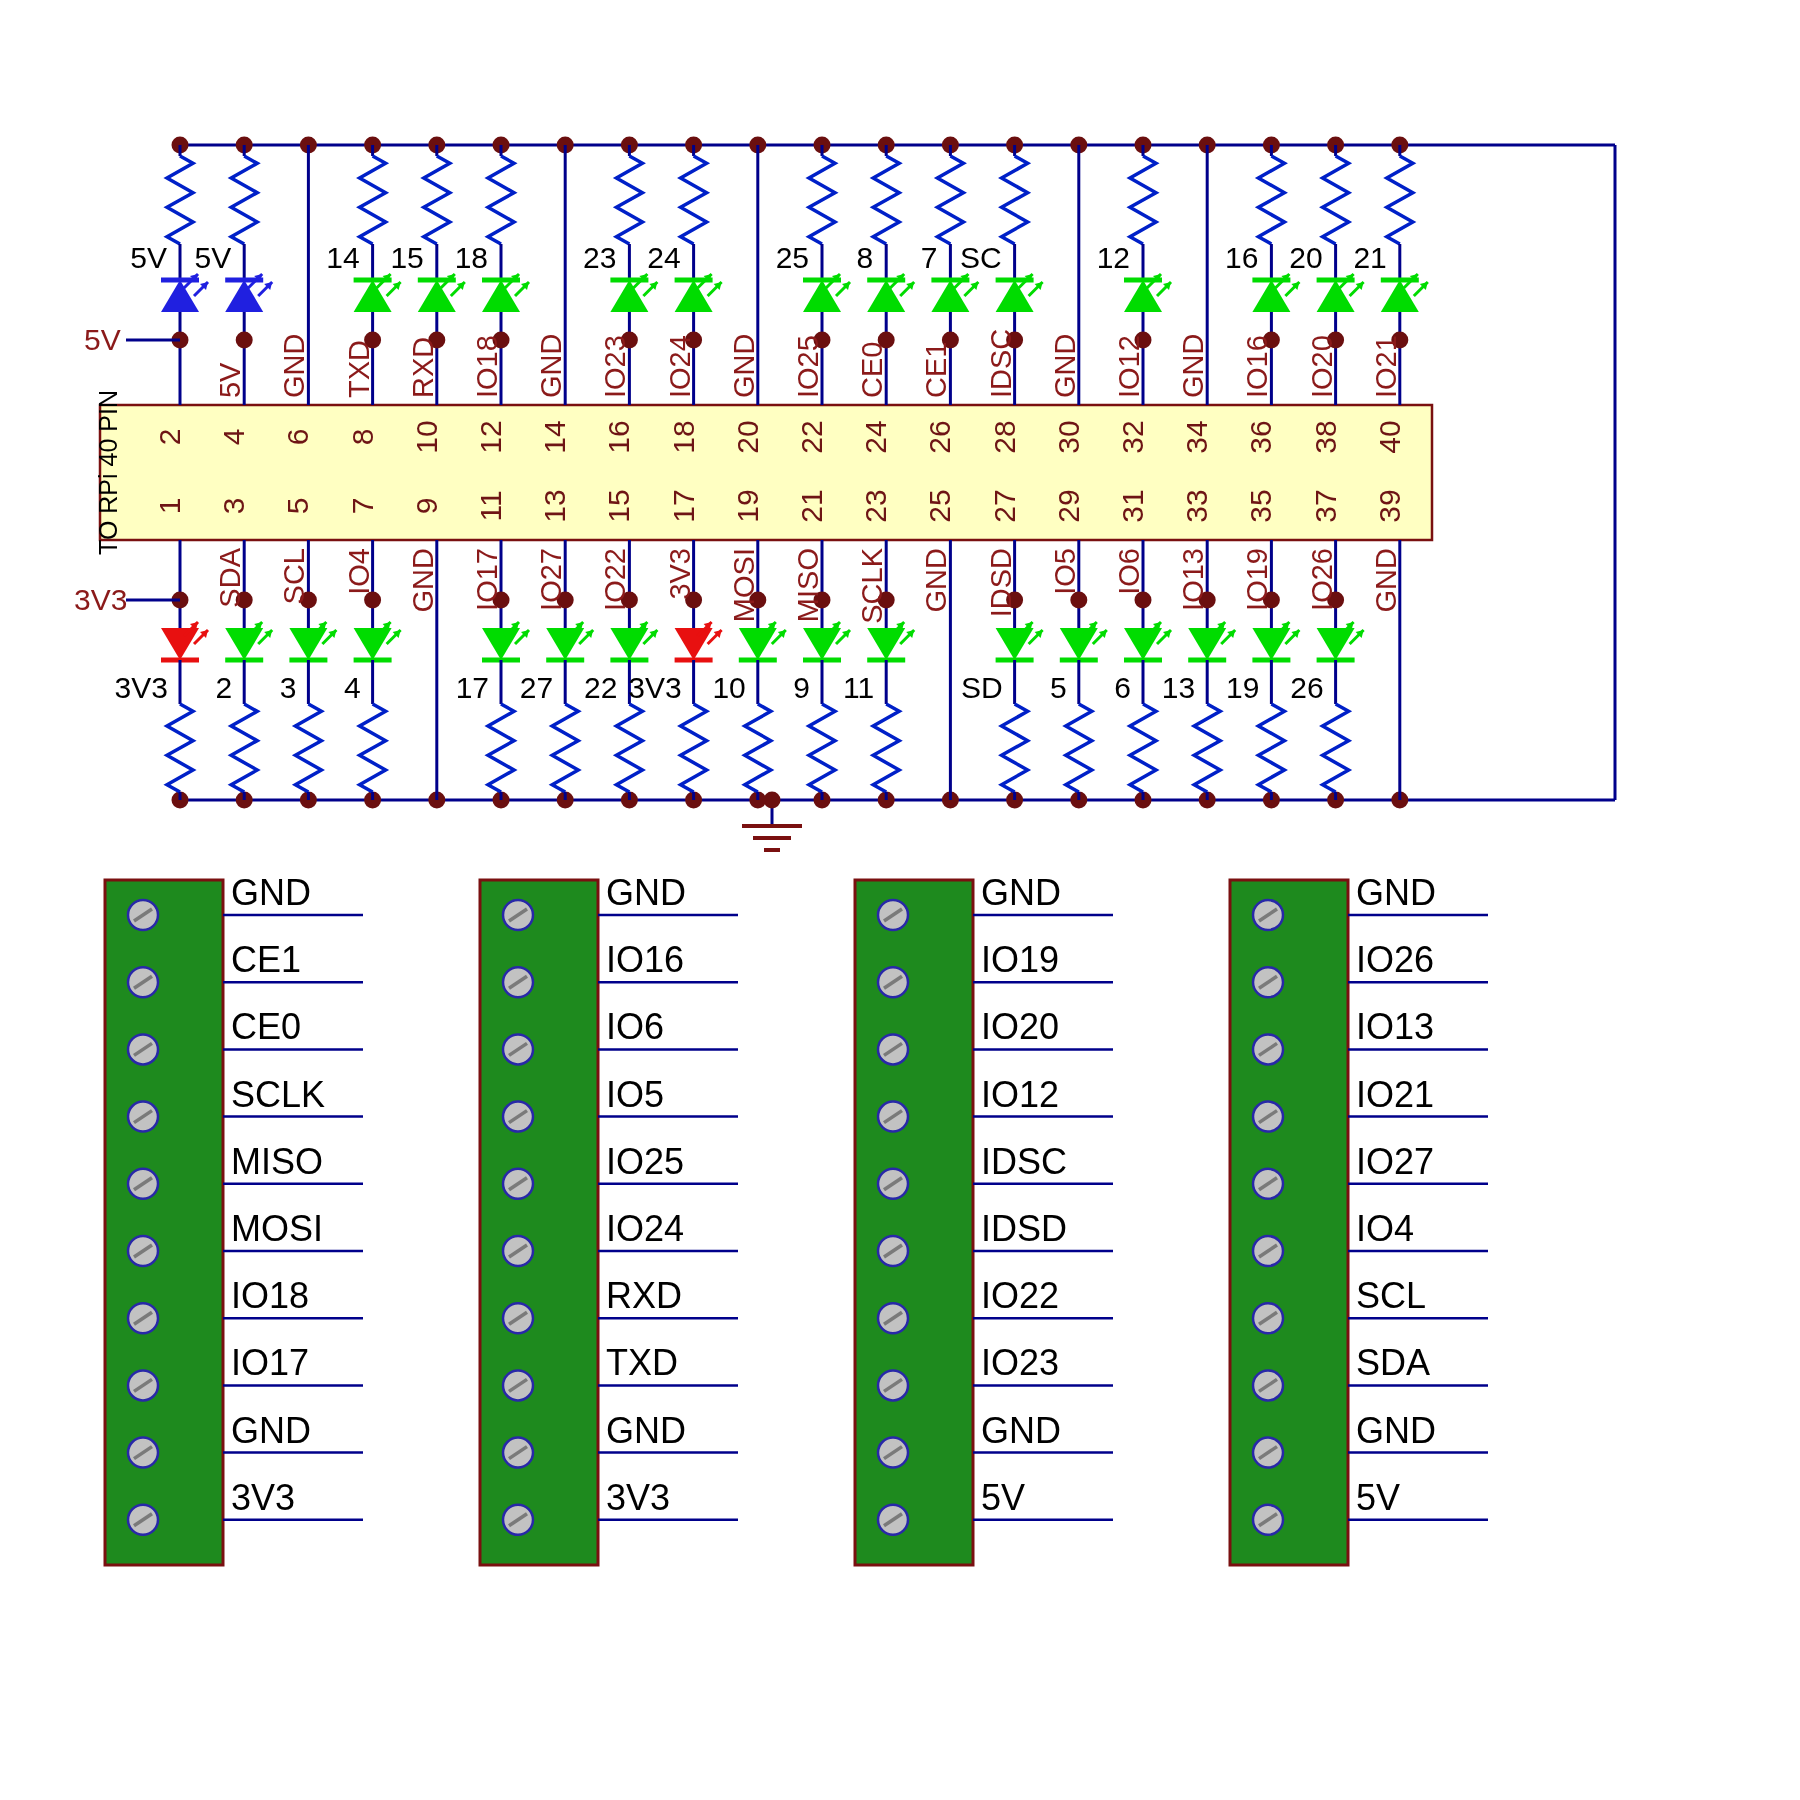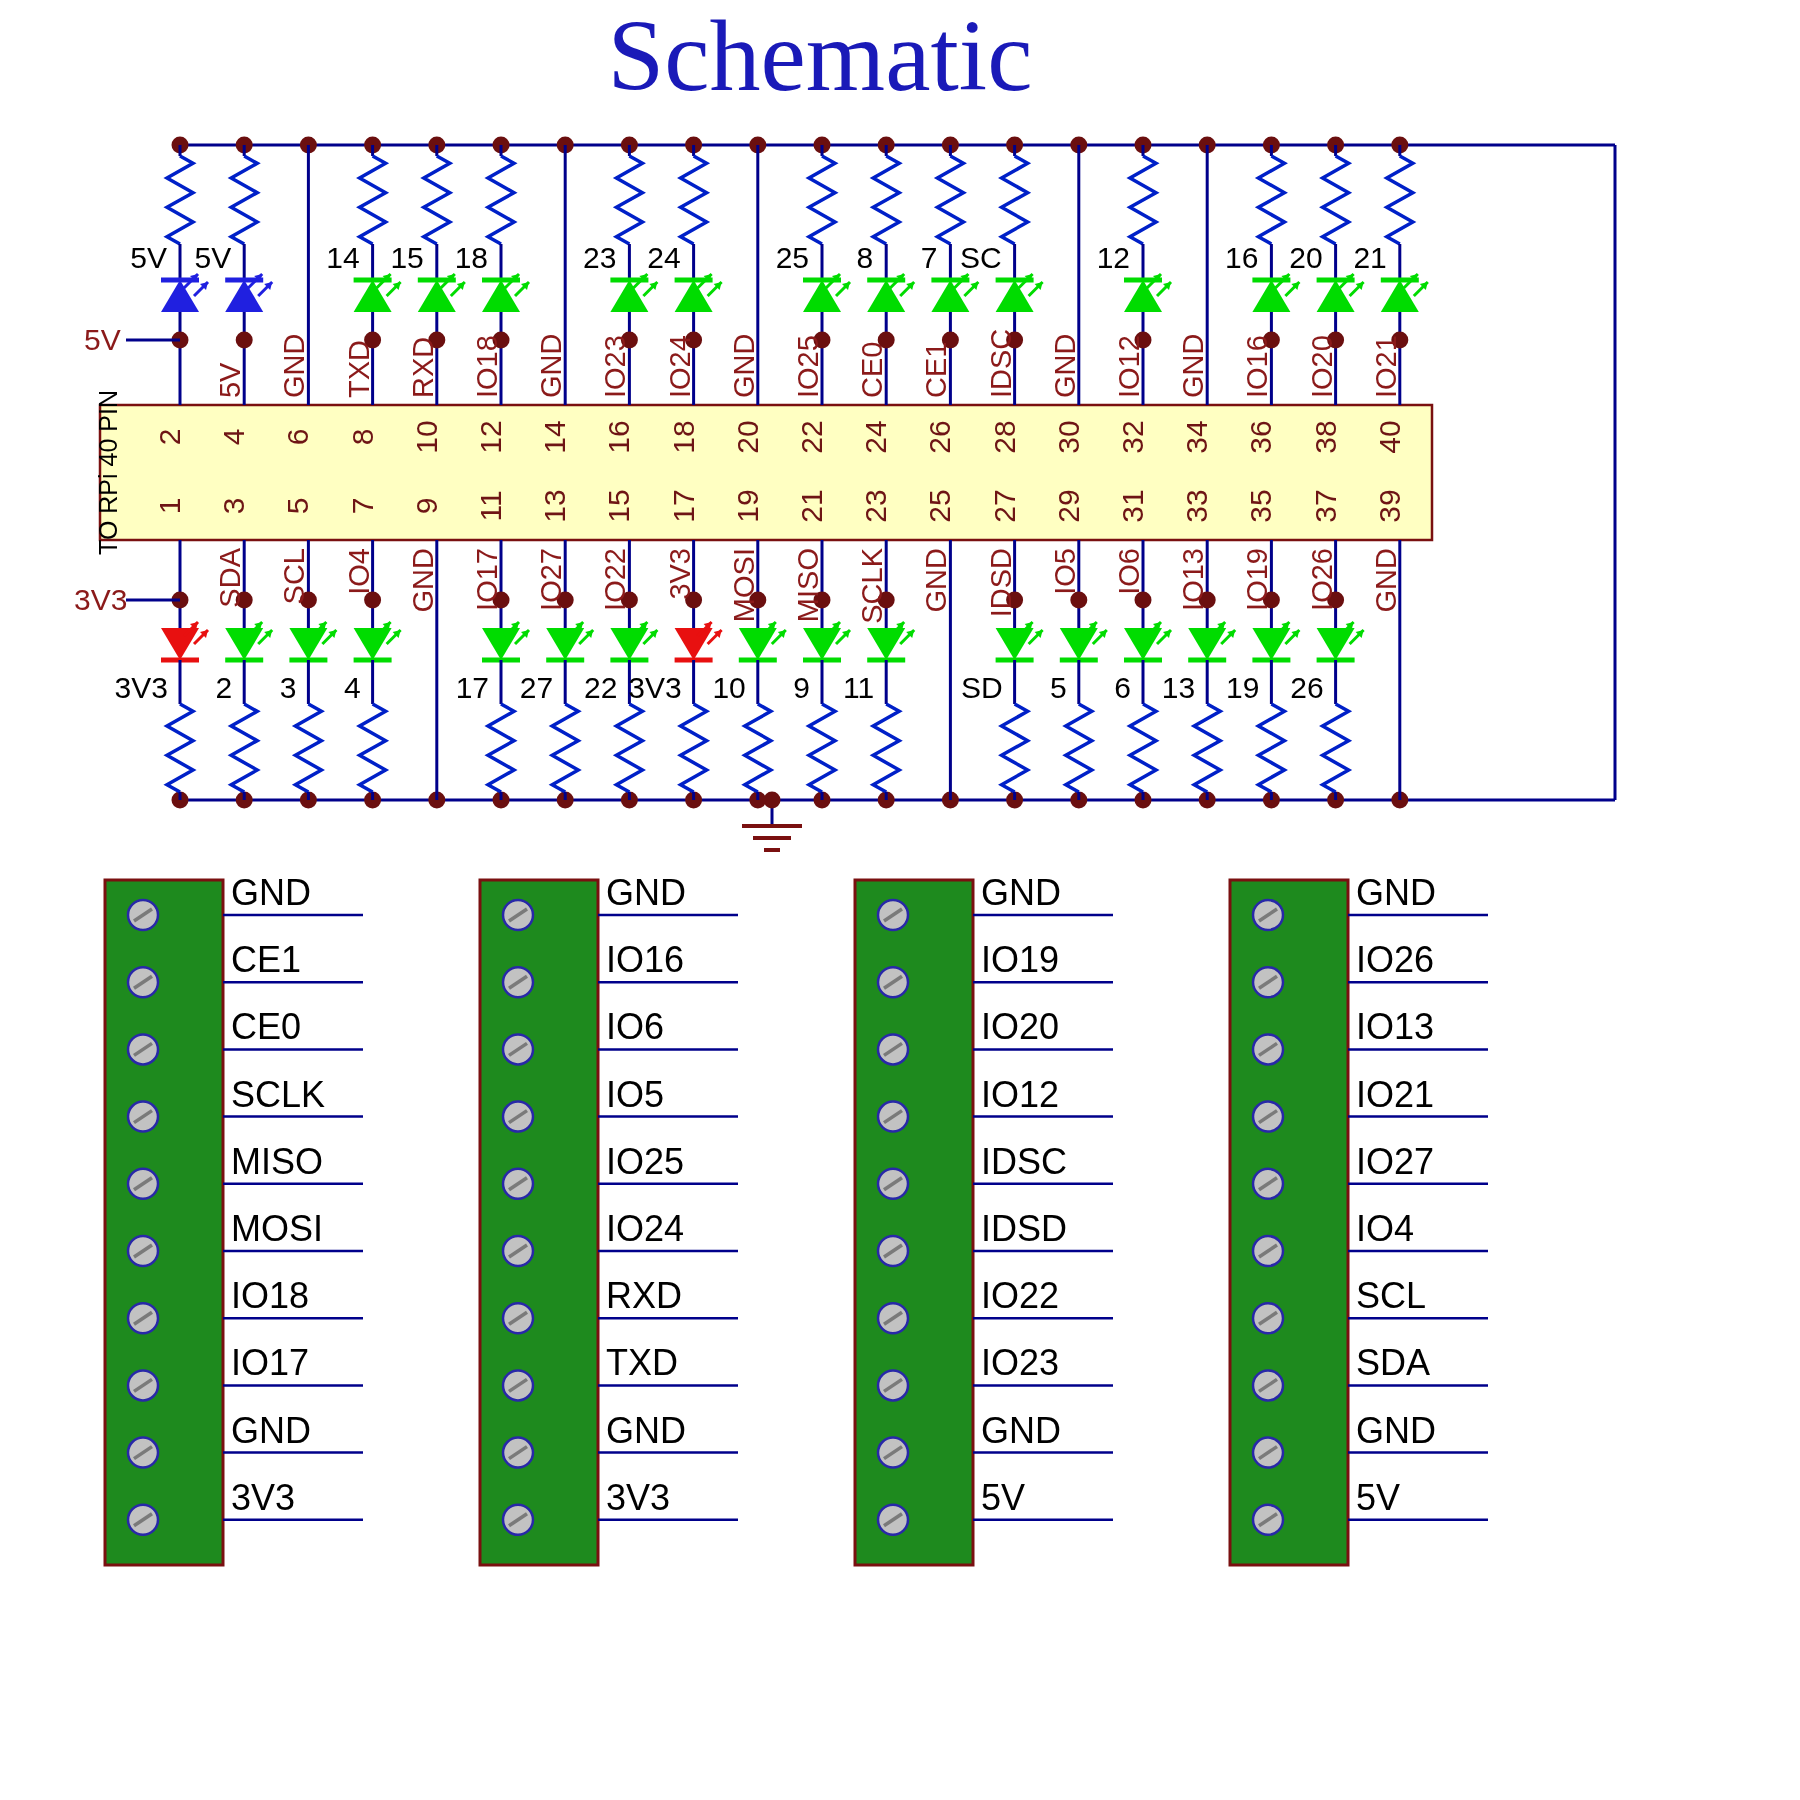--- a/index.html
+++ b/index.html
@@ -932,14 +932,13 @@
           </g>
           <g>
             <circle cx="1268" cy="1519.8000000000002" r="15" fill="#C2C2C2" stroke="#2828A8" stroke-width="2.5"></circle>
             <line x1="1259" y1="1525.8000000000002" x2="1277" y2="1513.8000000000002" stroke="#7A7A7A" stroke-width="3.5"></line>
             <line x1="1348" y1="1519.8000000000002" x2="1488" y2="1519.8000000000002" stroke="#00008B" stroke-width="2.5"></line>
             <text x="1356" y="1509.8000000000002" text-anchor="start" font-size="36" fill="#000000">5V</text>
           </g>
         </g>
       </g>
     </svg>
-  <h1 class="title" style="color: rgb(26, 26, 184);">Schematic</h1>
 </div>
 
 </body></html>

